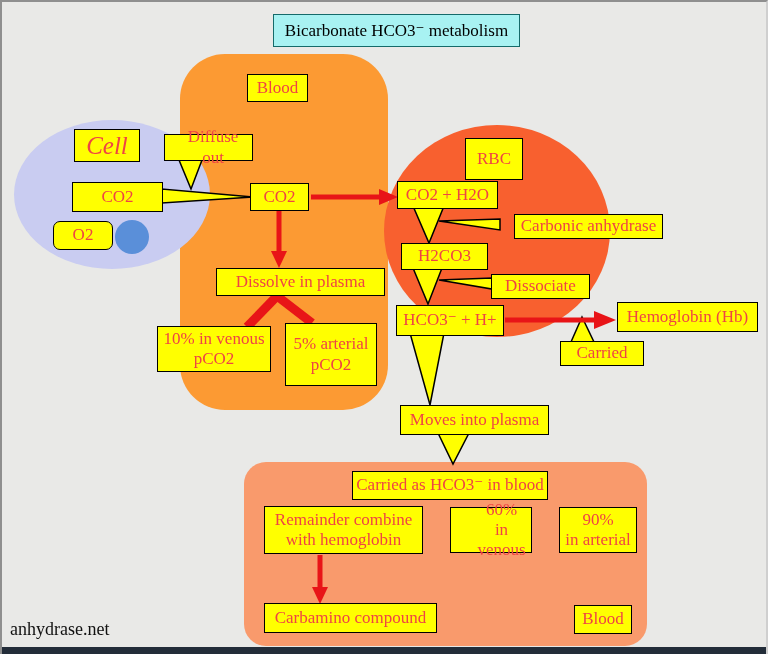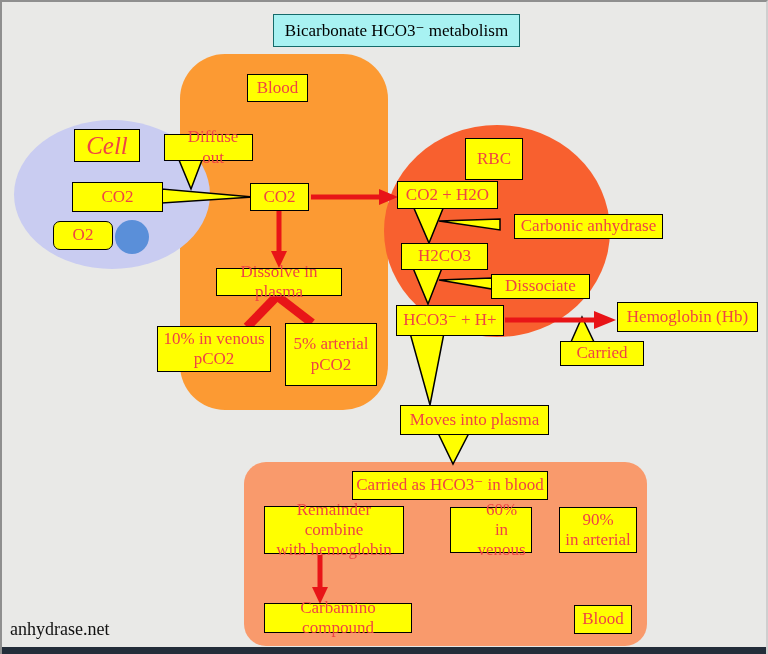--- a/index.html
+++ b/index.html
@@ -74,51 +74,51 @@
 
   <div class="title-box">Bicarbonate HCO3⁻ metabolism</div>
 
   <div class="box big-font" style="left:72px; top:127px; width:66px; height:33px;font-style:italic;">Cell</div>
   <div class="box" style="left:70px; top:180px; width:91px; height:30px;">CO2</div>
   <div class="box" style="left:51px; top:219px; width:60px; height:29px;border-radius:7px;">O2</div>
   <div class="box" style="left:162px; top:132px; width:89px; height:27px;padding-left:12px;">Diffuse out</div>
 
   <div class="box" style="left:245px; top:72px; width:61px; height:28px;">Blood</div>
   <div class="box" style="left:248px; top:181px; width:59px; height:28px;">CO2</div>
-  <div class="box" style="left:214px; top:266px; width:126px; height:28px;">Dissolve in plasma</div>
+  <div class="box" style="left:214px; top:266px; width:169px; height:28px;">Dissolve in plasma</div>
   <div class="box" style="left:155px; top:324px; width:114px; height:46px;">
     <span>10% in venous</span>
     <span>pCO2</span>
   </div>
   <div class="box" style="left:283px; top:321px; width:92px; height:63px;">
     <span>5% arterial</span>
     <span>pCO2</span>
   </div>
 
   <div class="box" style="left:463px; top:136px; width:58px; height:42px;">RBC</div>
   <div class="box" style="left:395px; top:179px; width:101px; height:28px;">CO2 + H2O</div>
   <div class="box" style="left:497px; top:212px; width:149px; height:25px;margin-left:15px;">Carbonic anhydrase</div>
   <div class="box" style="left:399px; top:241px; width:87px; height:27px;">H2CO3</div>
   <div class="box" style="left:489px; top:272px; width:99px; height:25px;">Dissociate</div>
   <div class="box" style="left:394px; top:303px; width:108px; height:31px;">HCO3⁻ + H+</div>
   <div class="box" style="left:615px; top:300px; width:141px; height:30px;">Hemoglobin (Hb)</div>
   <div class="box" style="left:558px; top:339px; width:84px; height:25px;">Carried</div>
   <div class="box" style="left:398px; top:403px; width:149px; height:30px;">Moves into plasma</div>
 
   <div class="box" style="left:350px; top:469px; width:196px; height:29px;">Carried as HCO3⁻ in blood</div>
-  <div class="box" style="left:262px; top:504px; width:140px; height:48px;">
+  <div class="box" style="left:262px; top:504px; width:159px; height:48px;">
     <span>Remainder combine</span>
     <span>with hemoglobin</span>
   </div>
   <div class="box" style="left:448px; top:505px; width:82px; height:46px;padding-left:24px;">
     <span>60%</span>
     <span>in venous</span>
   </div>
   <div class="box" style="left:557px; top:505px; width:78px; height:46px;">
     <span>90%</span>
     <span>in arterial</span>
   </div>
-  <div class="box" style="left:262px; top:601px; width:148px; height:30px;">Carbamino compound</div>
+  <div class="box" style="left:262px; top:601px; width:173px; height:30px;">Carbamino compound</div>
   <div class="box" style="left:572px; top:603px; width:58px; height:29px;">Blood</div>
 
   <div class="watermark">anhydrase.net</div>
   <div class="bottom-bar"></div>
 </div>
 
 </body></html>

